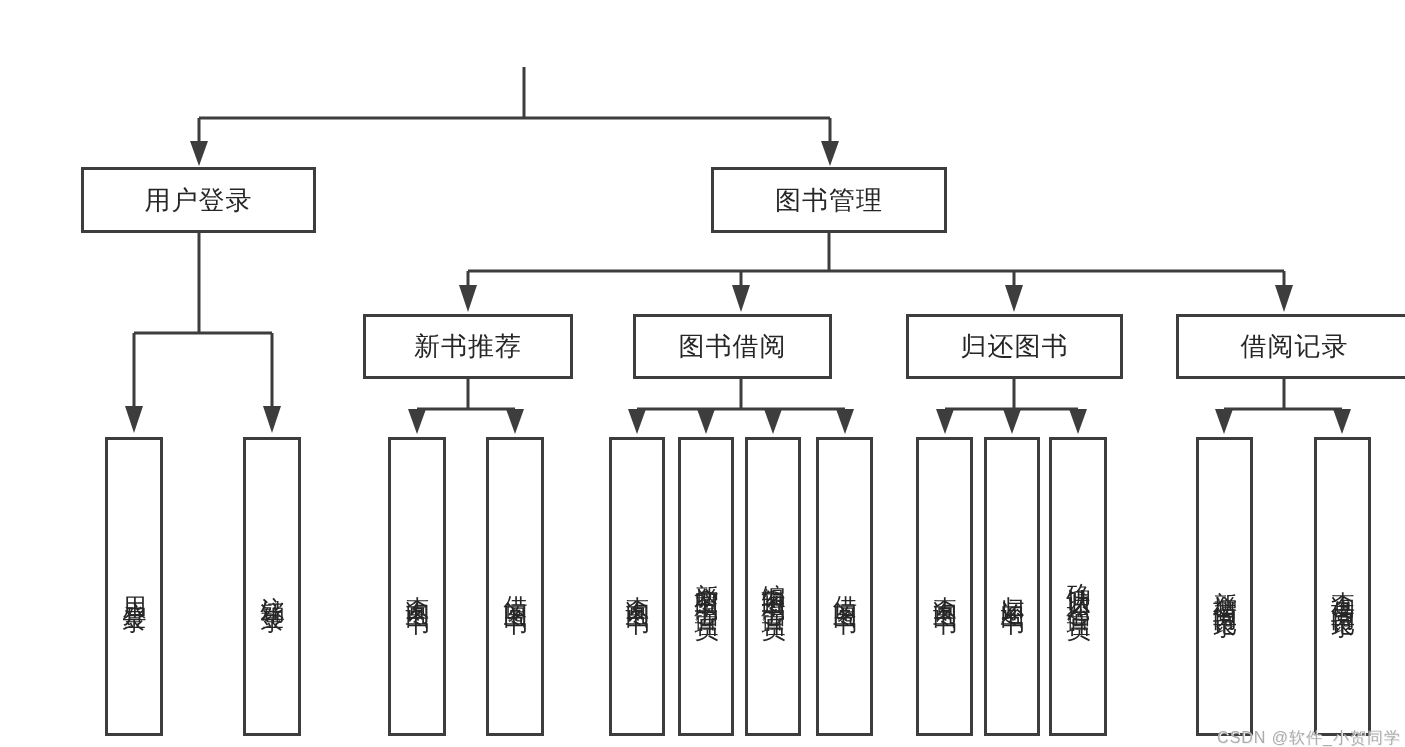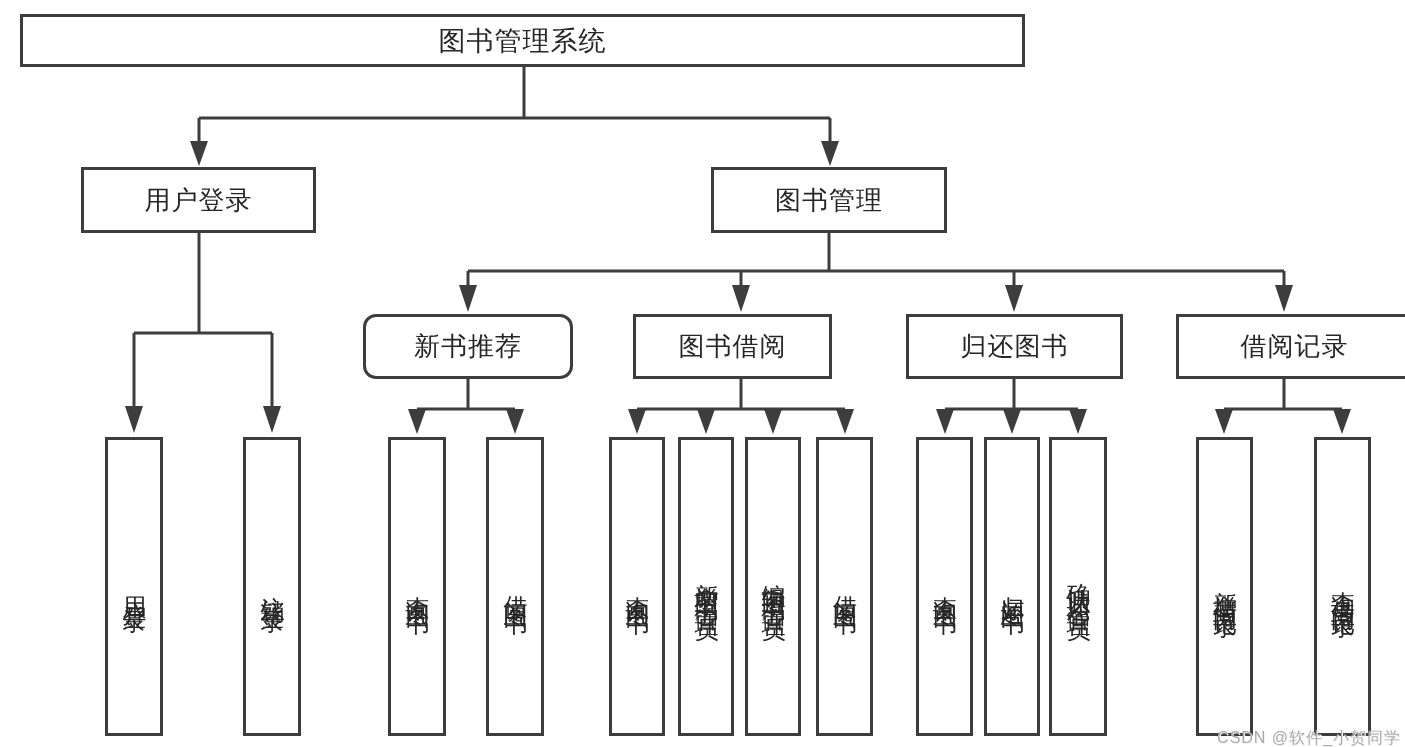--- a/index.html
+++ b/index.html
@@ -62,32 +62,29 @@
       <path d="M764 409 H782 L773 434 Z"></path>
       <path d="M836 409 H854 L845 434 Z"></path>
       <path d="M936 409 H954 L945 434 Z"></path>
       <path d="M1003 409 H1021 L1012 434 Z"></path>
       <path d="M1069 409 H1087 L1078 434 Z"></path>
       <path d="M1215 409 H1233 L1224 434 Z"></path>
       <path d="M1333 409 H1351 L1342 434 Z"></path>
     </g>
   </svg>
 
-  <div class="box root" style="left:20px;top:14px;width:1005px;height:53px;">
-    <span class="h-label">图书管理系统</span>
-  </div>
 
   <div class="box" style="left:81px;top:167px;width:235px;height:66px;">
     <span class="h-label">用户登录</span>
   </div>
   <div class="box" style="left:711px;top:167px;width:236px;height:66px;">
     <span class="h-label">图书管理</span>
   </div>
 
-  <div class="box" style="left:363px;top:314px;width:210px;height:65px;border-radius:13px;">
+  <div class="box" style="left:363px;top:314px;width:210px;height:65px;">
     <span class="h-label">新书推荐</span>
   </div>
   <div class="box" style="left:633px;top:314px;width:199px;height:65px;">
     <span class="h-label">图书借阅</span>
   </div>
   <div class="box" style="left:906px;top:314px;width:217px;height:65px;">
     <span class="h-label">归还图书</span>
   </div>
   <div class="box" style="left:1176px;top:314px;width:237px;height:65px;text-align:right;">
     <span class="h-label">借阅记录</span>

